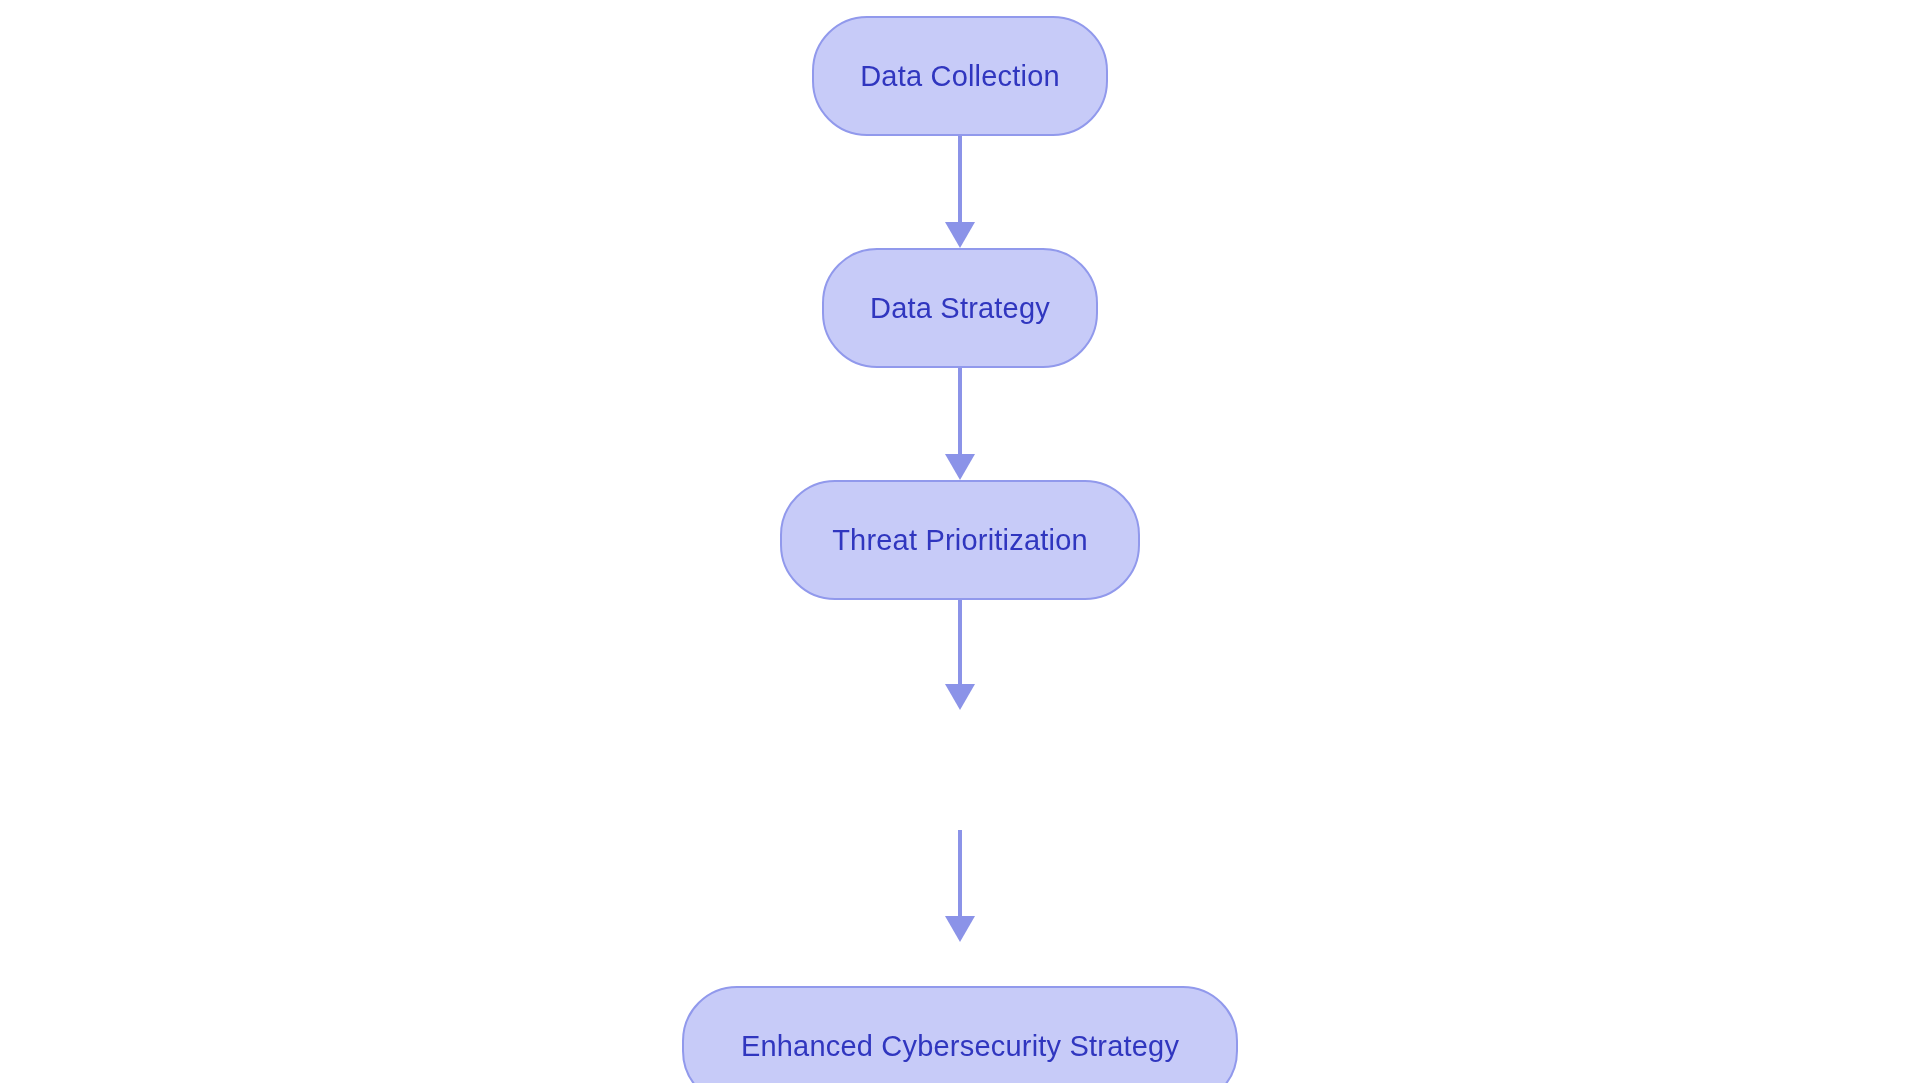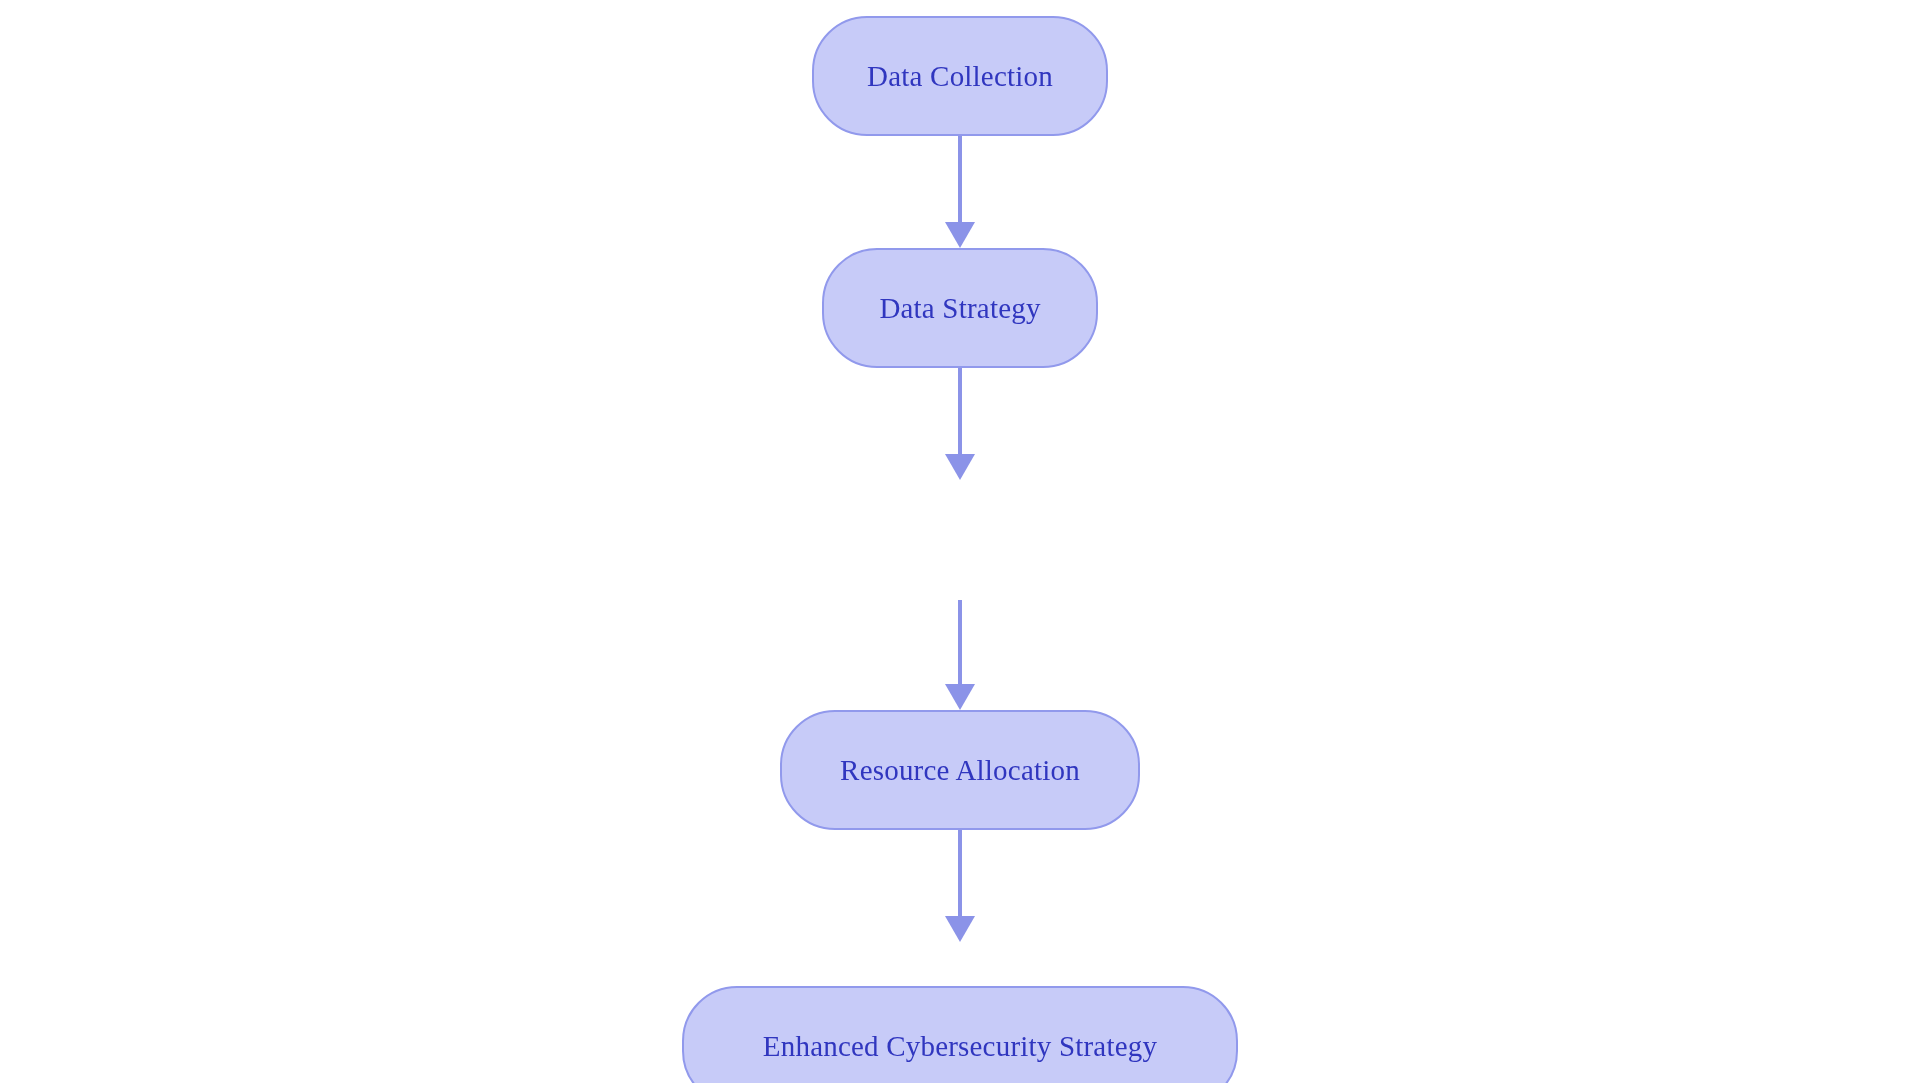--- a/index.html
+++ b/index.html
@@ -7,21 +7,20 @@
     padding: 0;
     background: #ffffff;
     font-family: "Liberation Sans", sans-serif;
   }
   .canvas {
     position: relative;
     width: 1920px;
     height: 1083px;
     background: var(--bg, #ffffff);
     overflow: hidden;
-    font-family: Liberation Serif, serif;
   }
   .node {
     position: absolute;
     height: 120px;
     border-radius: 55px;
     background: var(--fill, #c7cbf8);
     border: 2px solid var(--border, #9199ec);
     box-sizing: border-box;
     display: flex;
     align-items: center;
@@ -85,29 +84,29 @@
 
   <div class="node node-2">
     <span class="node-label">Data Strategy</span>
   </div>
 
   <div class="arrow arrow-2">
     <div class="arrow-line"></div>
     <div class="arrow-head"></div>
   </div>
 
+  <div class="node node-3">
+    <span class="node-label">Threat Prioritization</span>
+  </div>
 
   <div class="arrow arrow-3">
     <div class="arrow-line"></div>
     <div class="arrow-head"></div>
   </div>
 
-  <div class="node node-4">
-    <span class="node-label">Resource Allocation</span>
-  </div>
 
   <div class="arrow arrow-4">
     <div class="arrow-line"></div>
     <div class="arrow-head"></div>
   </div>
 
   <div class="node node-5">
     <span class="node-label">Enhanced Cybersecurity Strategy</span>
   </div>
 

